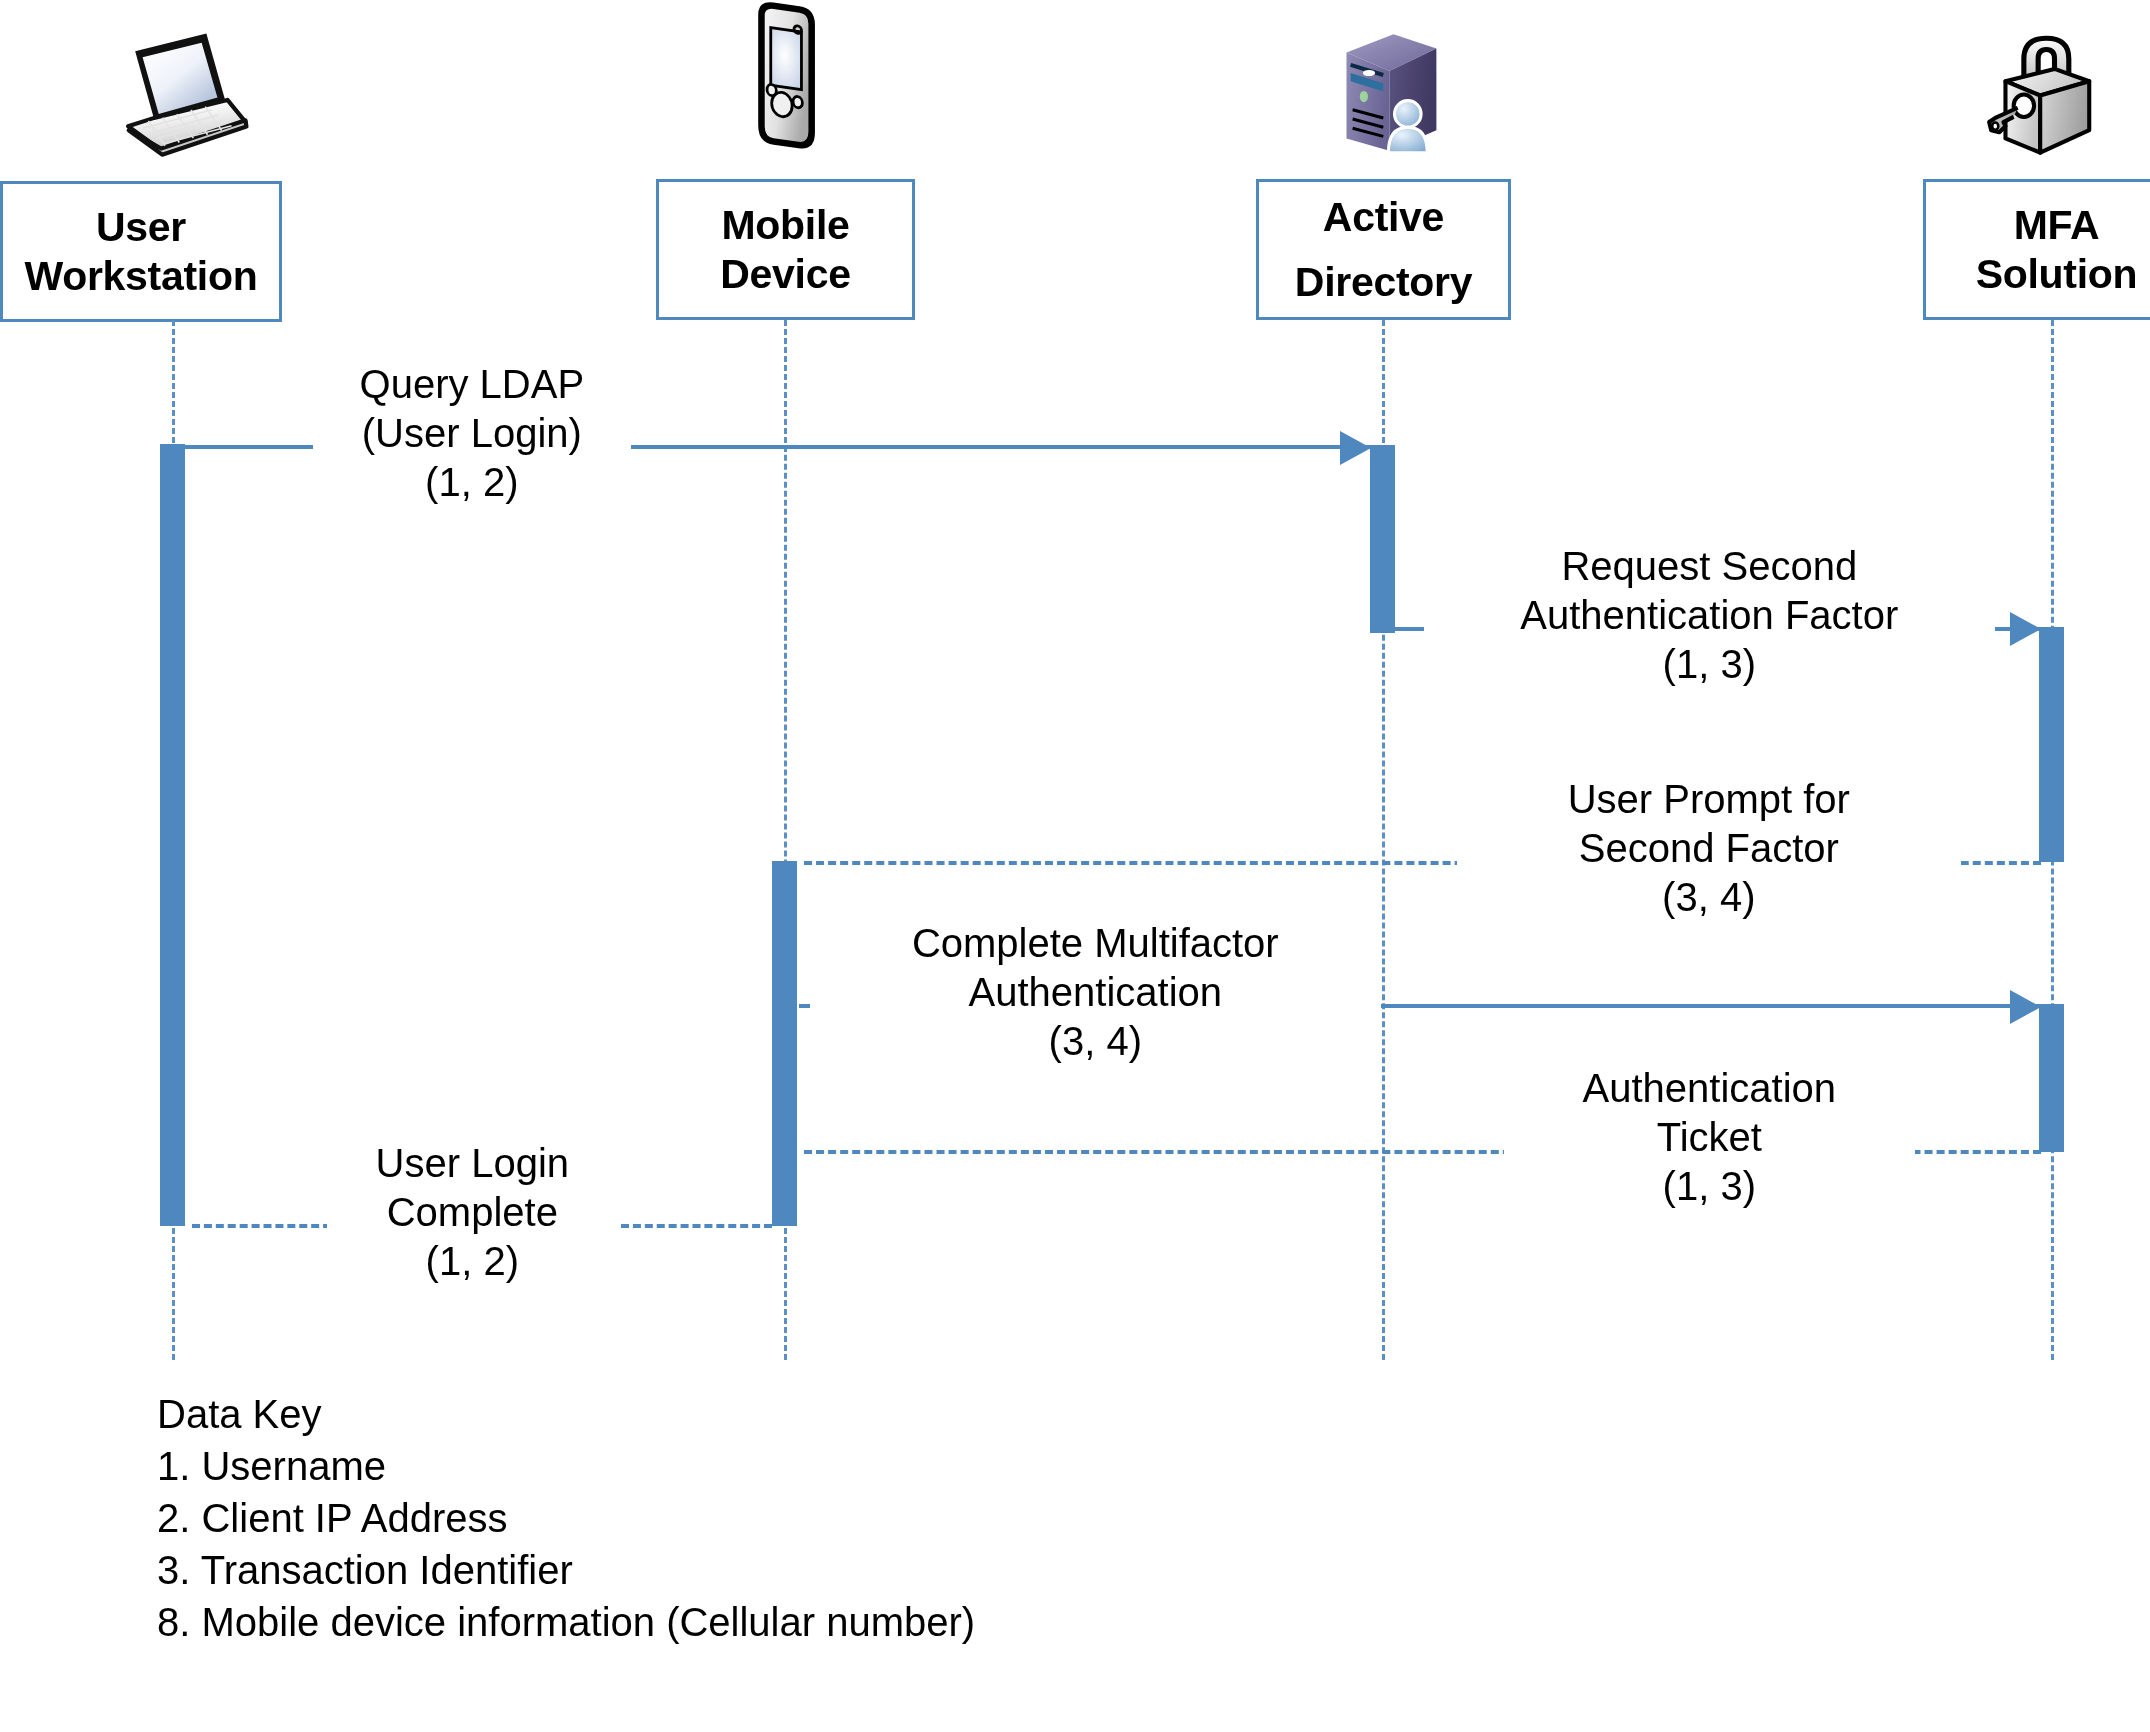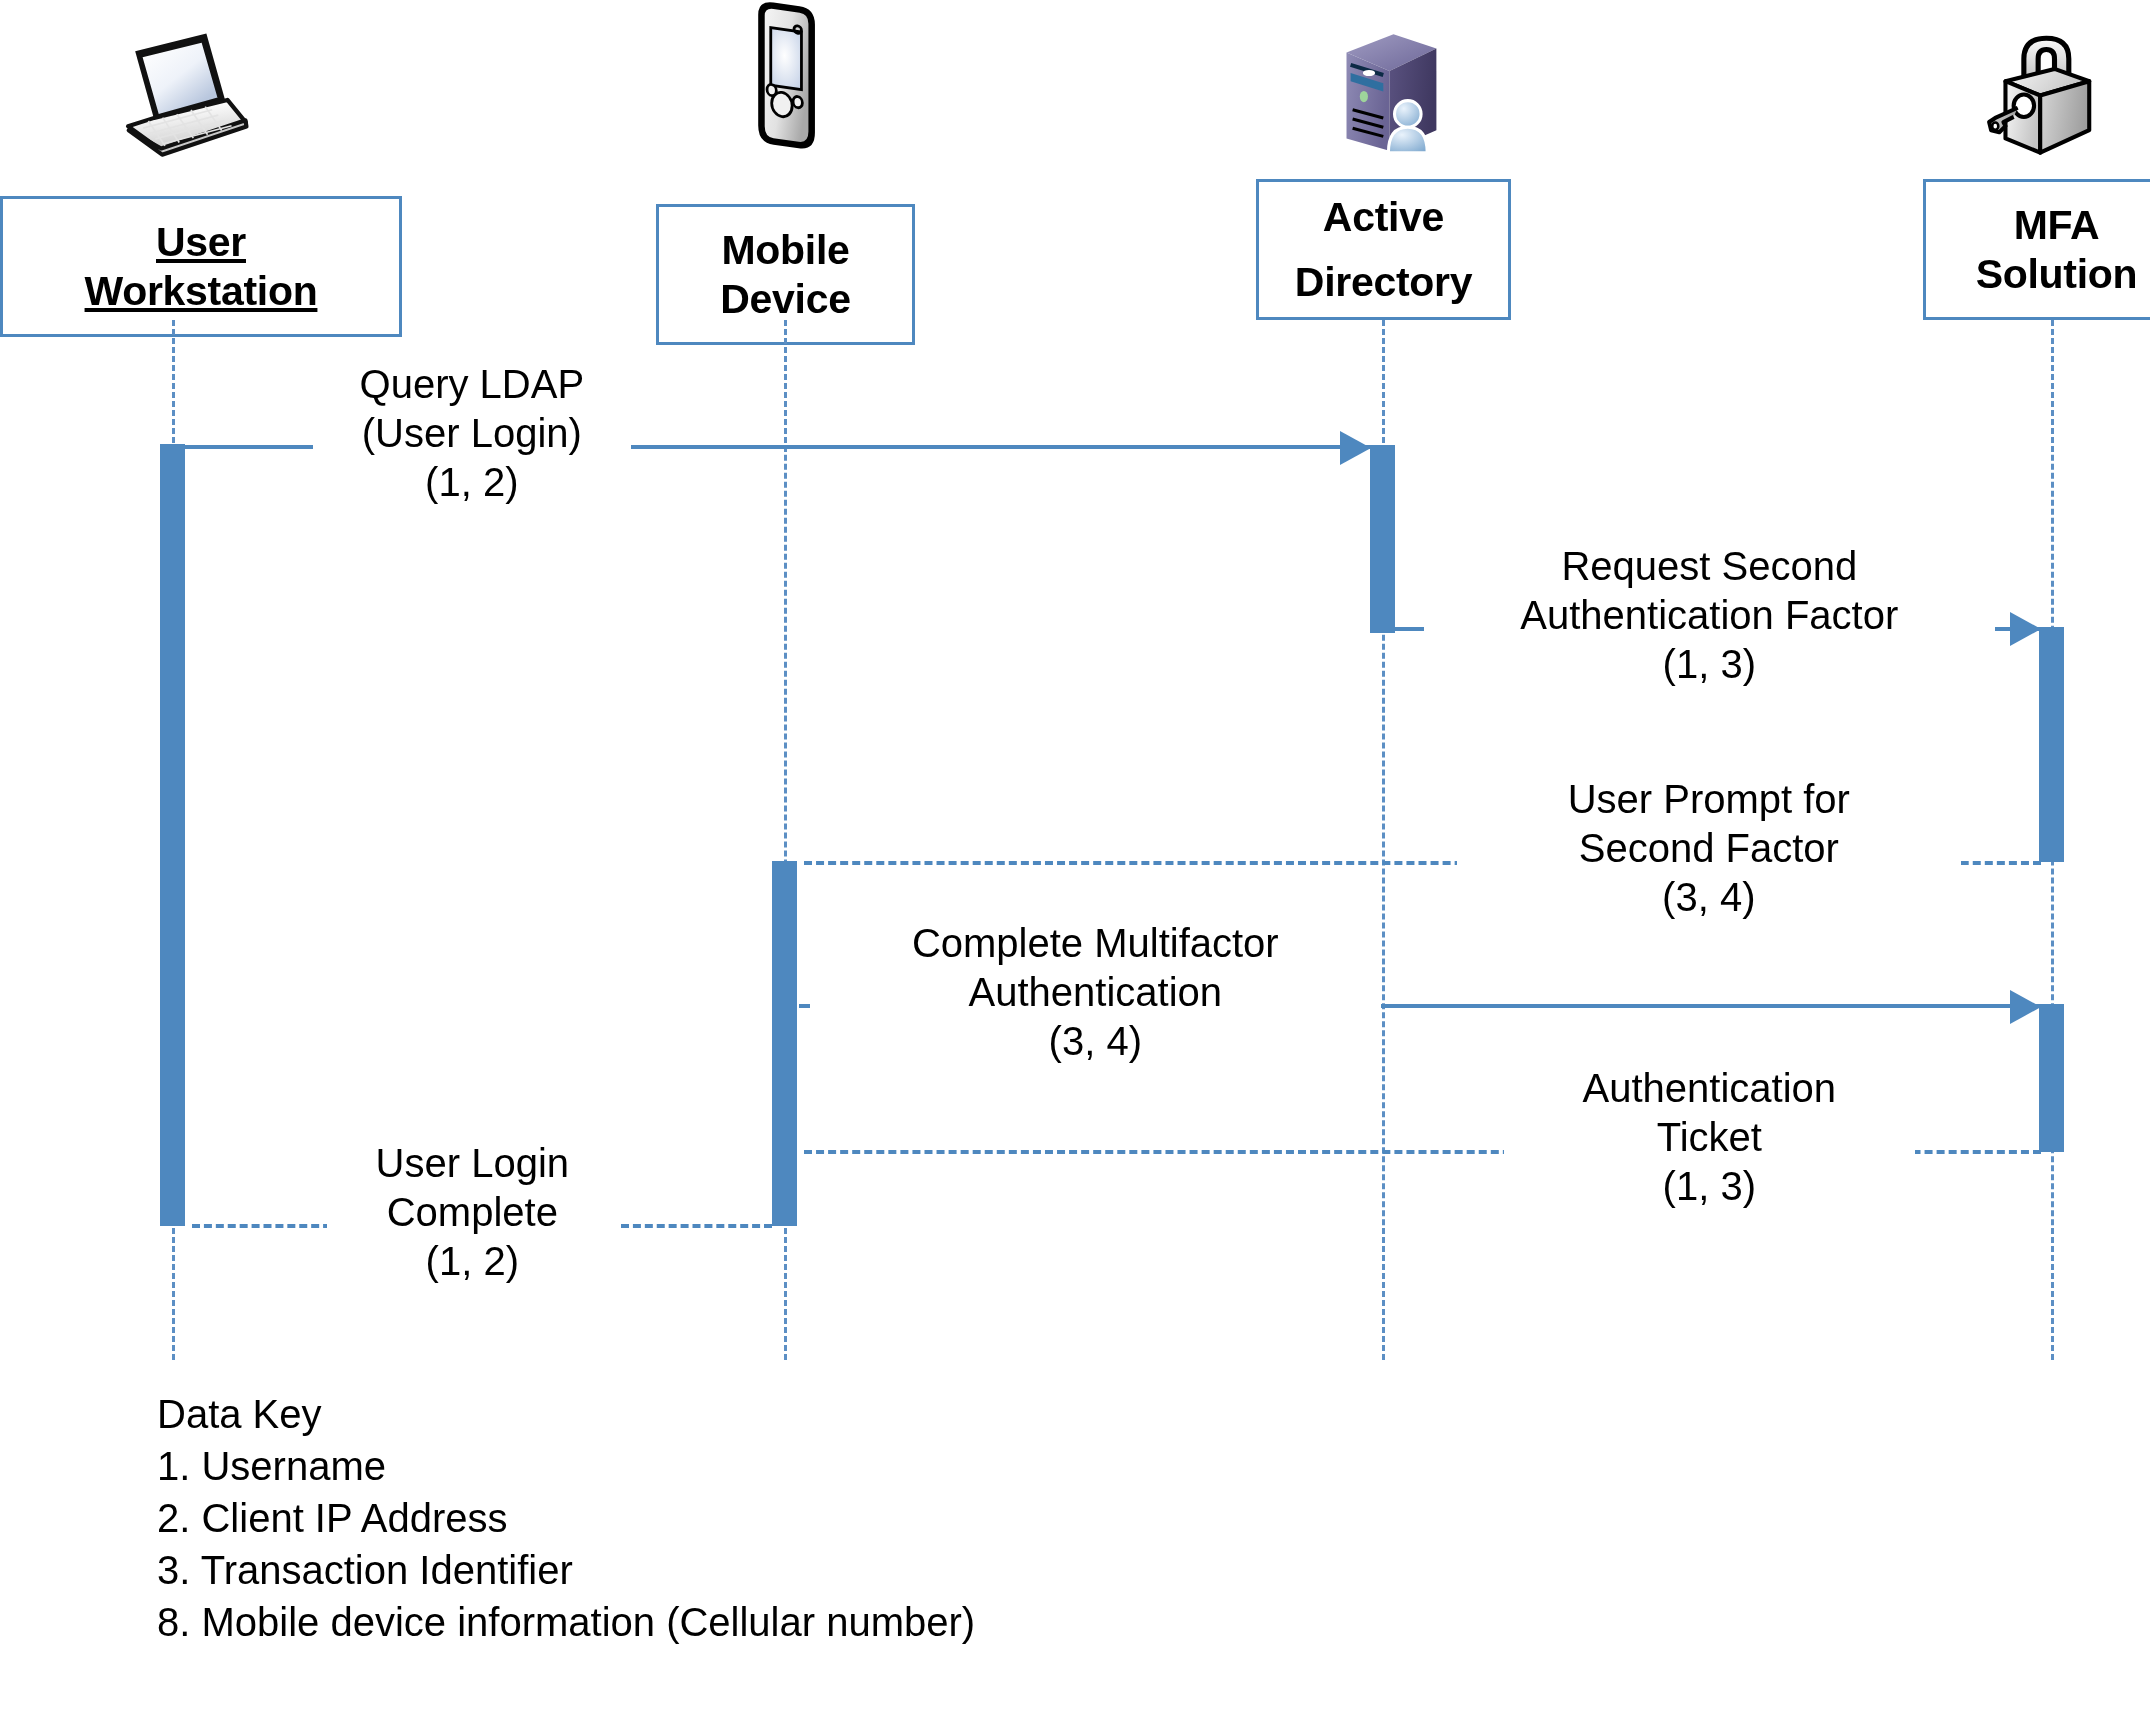--- a/index.html
+++ b/index.html
@@ -154,26 +154,26 @@
       <path d="M40 56 L40 34 q0 -20 22 -20 q22 0 22 20 L84 62 L70 68 L70 34 q0 -9 -8 -9 q-8 0 -8 9 L54 60 Z" fill="url(#lk3)" stroke="#000" stroke-width="5" stroke-linejoin="round"></path>
       <polygon points="22,56 70,44 104,56 56,70" fill="url(#lk1)" stroke="#000" stroke-width="4" stroke-linejoin="round"></polygon>
       <polygon points="22,56 56,70 56,126 22,112" fill="url(#lk1)" stroke="#000" stroke-width="4" stroke-linejoin="round"></polygon>
       <polygon points="56,70 104,56 104,104 56,126" fill="url(#lk2)" stroke="#000" stroke-width="4" stroke-linejoin="round"></polygon>
       <ellipse cx="40" cy="80" rx="10" ry="11" fill="#fff" stroke="#000" stroke-width="4"></ellipse>
       <path d="M34 82 L12 92 L6 96 L8 104 L16 106 L22 100 L20 96 L30 91" fill="url(#lk2)" stroke="#000" stroke-width="4" stroke-linejoin="round"></path>
       <ellipse cx="12" cy="100" rx="3" ry="3.5" fill="#fff" stroke="#000" stroke-width="2.5"></ellipse>
     </svg>
   </div>
 
-  <div class="lifeline-box" style="left:0px;top:196px;width:402px;height:141px;text-decoration:underline;">
+  <div class="lifeline-box" style="left:0px;top:181px;width:282px;height:141px;">
     <span>User</span>
     <span>Workstation</span>
   </div>
 
-  <div class="lifeline-box" style="left:656px;top:179px;width:259px;height:141px;margin-top:25px;">
+  <div class="lifeline-box" style="left:656px;top:179px;width:259px;height:141px;">
     <span>Mobile</span>
     <span>Device</span>
   </div>
 
   <div class="lifeline-box" style="left:1256px;top:179px;width:255px;height:141px;gap:16px;">
     <span>Active</span>
     <span>Directory</span>
   </div>
 
   <div class="lifeline-box" style="left:1923px;top:179px;width:267px;height:141px;">

